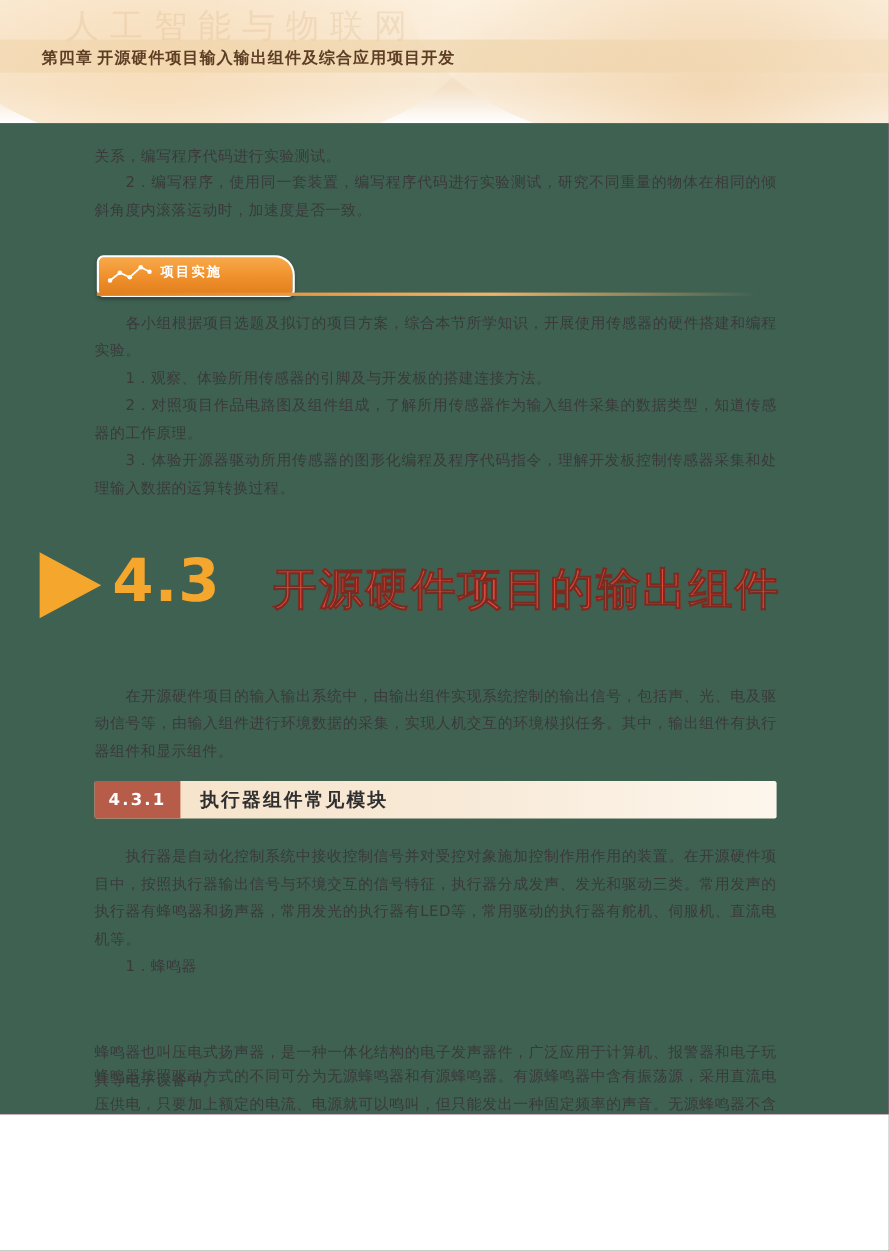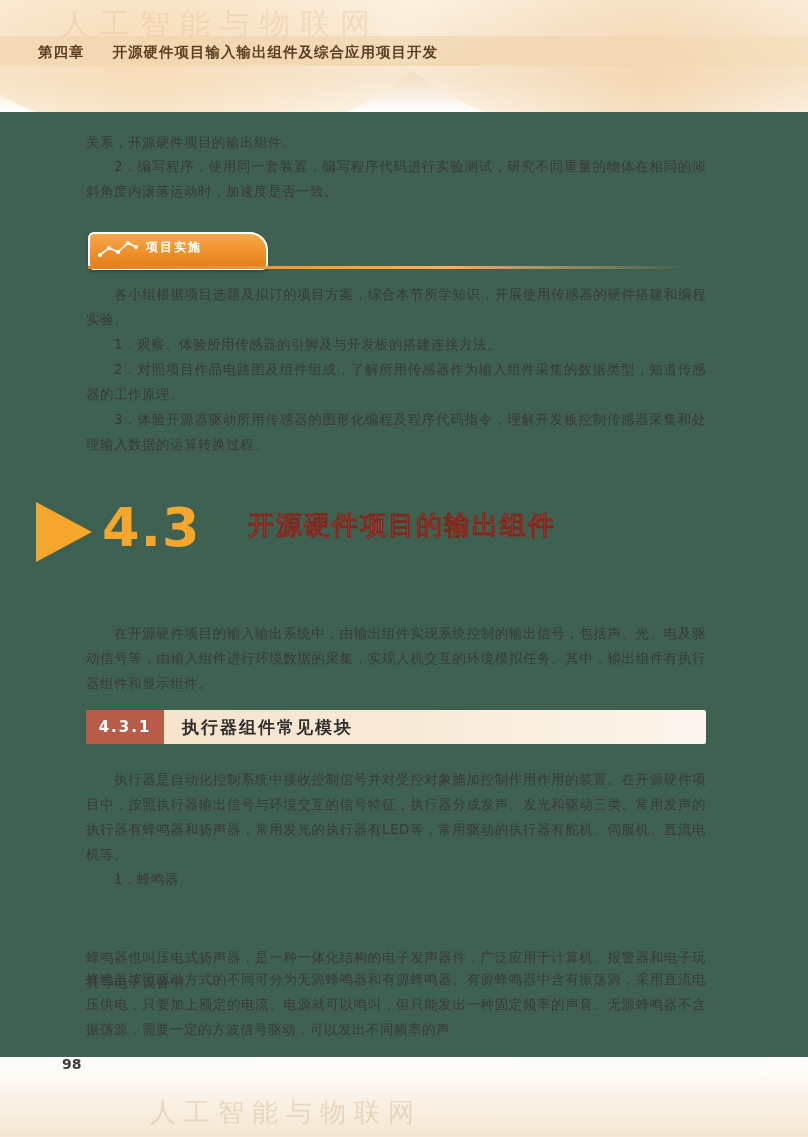--- a/index.html
+++ b/index.html
@@ -11,21 +11,21 @@
     height: 1137px;
     background: #ffffff;
     font-family: "DejaVu Sans", "Liberation Sans", sans-serif;
     overflow: hidden;
     position: relative;
   }
   .page {
     position: absolute;
     left: 0; top: 0;
     width: 808px;
-    height: 1137px;
+    height: 1013px;
     background: #ec4899;
     overflow: hidden;
   }
 
   
   .header-band {
     position: absolute;
     left: 0; top: 0;
     width: 808px;
     height: 112px;
@@ -65,21 +65,21 @@
   }
   .chapter-line {
     position: absolute;
     left: 38px; top: 43px;
     font-size: 14.5px;
     font-weight: bold;
     color: #5d3e24;
     letter-spacing: 1px;
     white-space: nowrap;
   }
-  .chapter-line .ch-num { margin-right: 28px; }
+  .chapter-line .ch-num { margin-right: 4px; }
 
   
   .content {
     position: absolute;
     left: 0; top: 112px;
     width: 808px;
     height: 945px;
     background: #3f6152;
   }
   .content-inner {
@@ -153,21 +153,21 @@
     left: 66px; top: 2px;
     font-size: 54px;
     font-weight: bold;
     color: #f5a62c;
     letter-spacing: 1px;
     font-family: "DejaVu Sans", "Liberation Sans", sans-serif;
   }
   .sec-name {
     position: absolute;
     left: 212px; top: 14px;
-    font-size: 26px;
+    font-size: 40px;
     font-weight: bold;
     color: #d94a3d;
     letter-spacing: 2px;
     -webkit-text-stroke: 0.6px #7b2a20;
   }
 
   
   .sub-head {
     position: absolute;
     left: 86px; top: 598px;
@@ -233,21 +233,21 @@
     <div class="header-ghost-text">人工智能与物联网</div>
     <div class="header-bar"></div>
     <div class="chapter-line">
       <span class="ch-num">第四章</span><span>开源硬件项目输入输出组件及综合应用项目开发</span>
     </div>
   </div>
 
   <div class="content">
     <div class="content-inner">
 
-      <div class="para" style="left:86px; top:18px; width:620px;">关系，开源硬件项目的输出组件。</div>
+      <div class="para" style="left:86px; top:18px; width:620px;">关系，编写程序代码进行实验测试。</div>
 
       <div class="para indent" style="left:86px; top:42px; width:620px;">2．编写程序，使用同一套装置，编写程序代码进行实验测试，研究不同重量的物体在相同的倾斜角度内滚落运动时，加速度是否一致。</div>
 
       <div class="impl-banner">
         <div class="impl-shape"></div>
         <svg class="impl-chart" viewBox="0 0 40 20">
           <polyline points="2,16 11,9 20,13 30,4 38,8" fill="none" stroke="#ffffff" stroke-width="1.6"></polyline>
           <circle cx="2" cy="16" r="2.1" fill="#ffffff"></circle>
           <circle cx="11" cy="9" r="2.1" fill="#ffffff"></circle>
           <circle cx="20" cy="13" r="2.1" fill="#ffffff"></circle>

